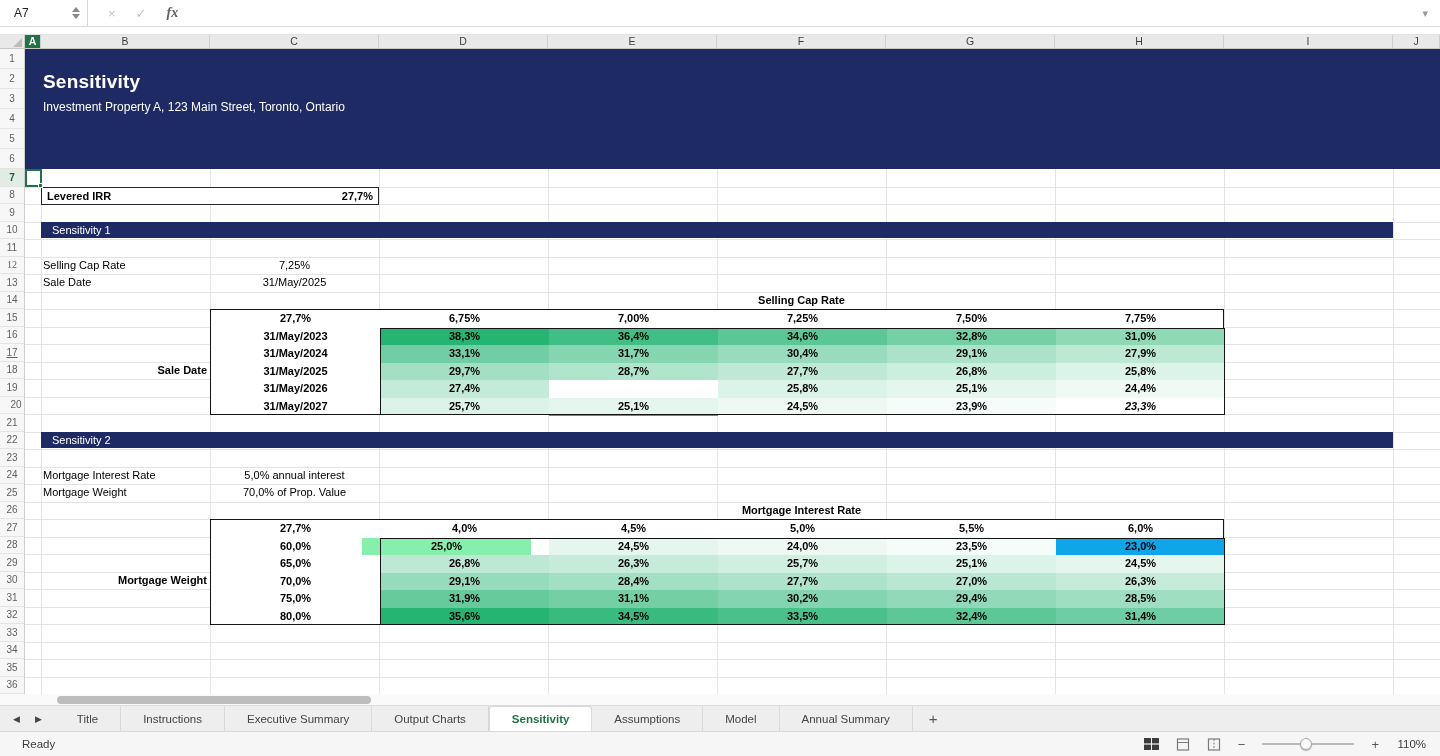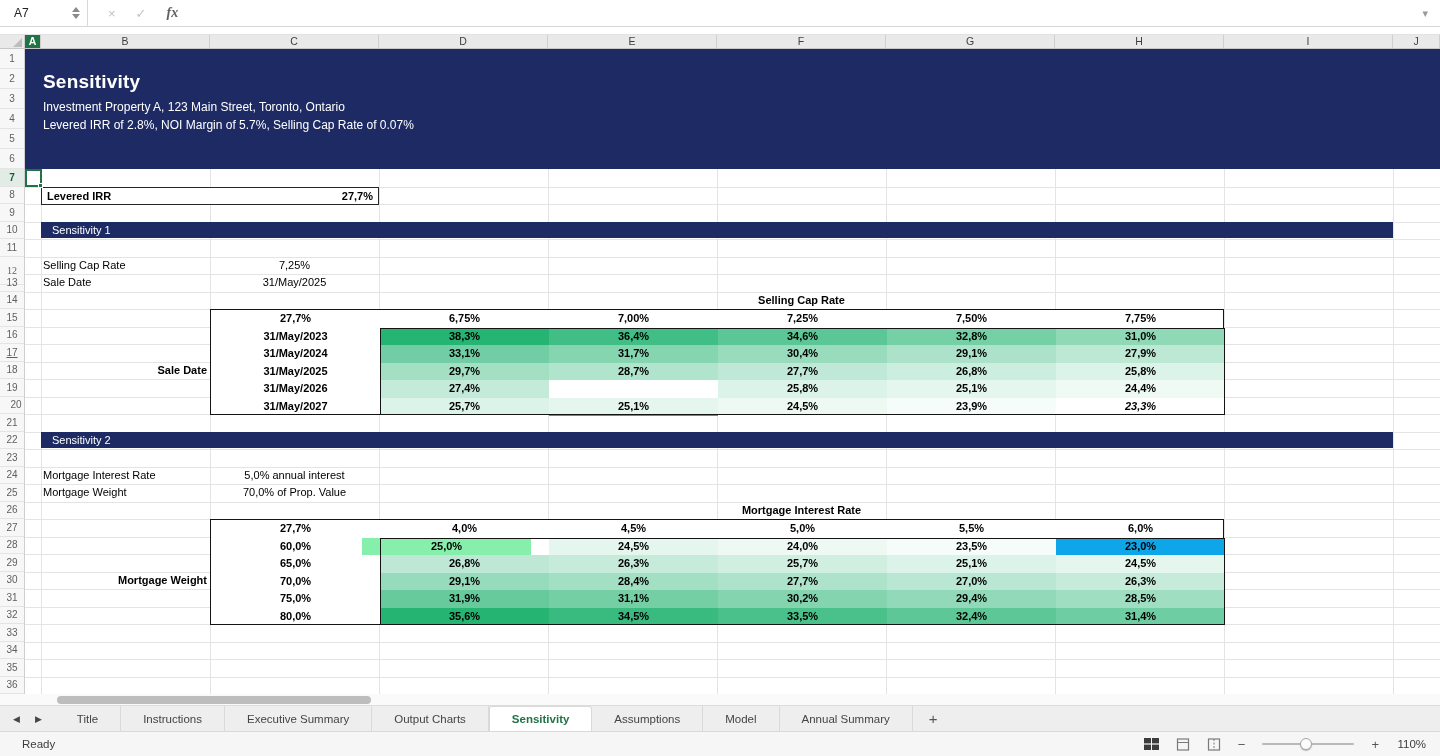--- a/index.html
+++ b/index.html
@@ -157,21 +157,21 @@
         <div class="row-h" style="top: 20px; height: 20px;">2</div>
         <div class="row-h" style="top: 40px; height: 20px;">3</div>
         <div class="row-h" style="top: 60px; height: 20px;">4</div>
         <div class="row-h" style="top: 80px; height: 20px;">5</div>
         <div class="row-h" style="top: 100px; height: 20px;">6</div>
         <div class="row-h sel" style="top: 120px; height: 17.5px;">7</div>
         <div class="row-h" style="top: 137.5px; height: 17.5px;">8</div>
         <div class="row-h" style="top: 155px; height: 17.5px;">9</div>
         <div class="row-h" style="top: 172.5px; height: 17.5px;">10</div>
         <div class="row-h" style="top: 190px; height: 17.5px;">11</div>
-        <div class="row-h" style="top: 207.5px; height: 28px; font-family: Liberation Serif, serif;">12</div>
+        <div class="row-h" style="top: 207.5px; height: 17px; font-family: Liberation Serif, serif;">12</div>
         <div class="row-h" style="top: 225px; height: 17.5px;">13</div>
         <div class="row-h" style="top: 242.5px; height: 17.5px;">14</div>
         <div class="row-h" style="top: 260px; height: 17.5px;">15</div>
         <div class="row-h" style="top: 277.5px; height: 17.5px;">16</div>
         <div class="row-h" style="top: 295px; height: 17.5px; text-decoration: underline;">17</div>
         <div class="row-h" style="top: 312.5px; height: 17.5px;">18</div>
         <div class="row-h" style="top: 330px; height: 17.5px;">19</div>
         <div class="row-h" style="top: 347.5px; height: 17.5px; padding-left: 8px;">20</div>
         <div class="row-h" style="top: 365px; height: 17.5px;">21</div>
         <div class="row-h" style="top: 382.5px; height: 17.5px;">22</div>
@@ -187,21 +187,20 @@
         <div class="row-h" style="top: 557.5px; height: 17.5px;">32</div>
         <div class="row-h" style="top: 575px; height: 17.5px;">33</div>
         <div class="row-h" style="top: 592.5px; height: 17.5px;">34</div>
         <div class="row-h" style="top: 610px; height: 17.5px;">35</div>
         <div class="row-h" style="top: 627.5px; height: 17px;">36</div>
       </div>
 
     <div class="navy-block">
       <div class="nb-title">Sensitivity</div>
       <div class="nb-sub">Investment Property A, 123 Main Street, Toronto, Ontario</div>
-      <div class="nb-sub2">Levered IRR of 2.8%, NOI Margin of 5.7%, Selling Cap Rate of 0.07%</div>
     </div>
 
     <div class="sel-cell">
       <span class="fill-handle"></span>
     </div>
 
     <div class="irr-box">
       <span>Levered IRR</span>
       <span>27,7%</span>
     </div>

